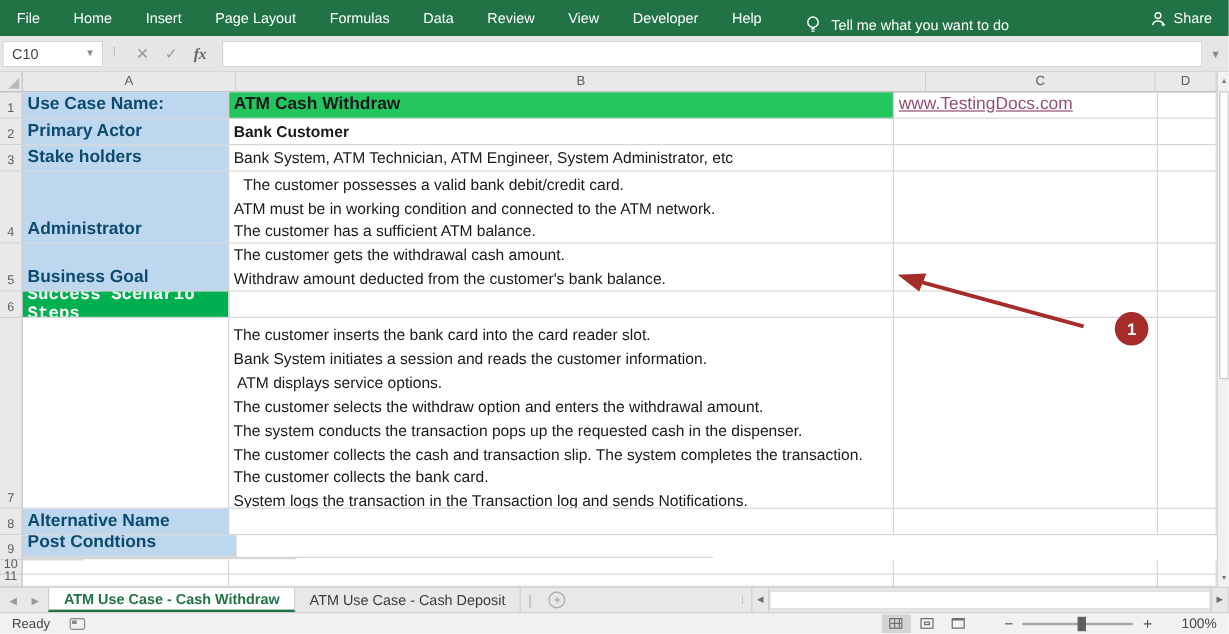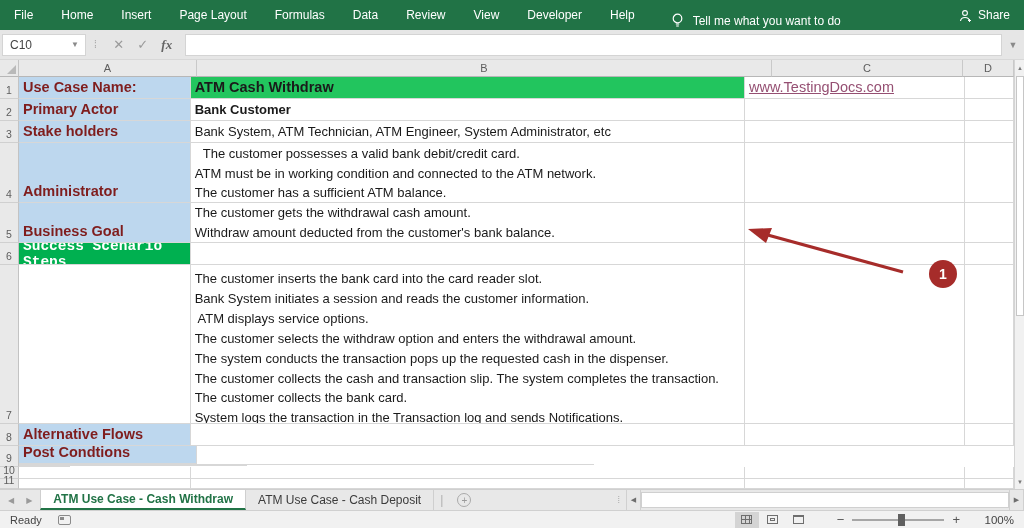--- a/index.html
+++ b/index.html
@@ -38,21 +38,21 @@
   .colh { height:17px; background:#E9E9E9; border-right:1px solid #c9c9c9; border-bottom:1px solid #b7b7b7;
           font-size:11px; color:#5d5d5d; display:flex; align-items:center; justify-content:center; }
   .gridbody { display:flex; }
   .rowheaders { width:19px; }
   .rowh { background:#E9E9E9; border-right:1px solid #c3c3c3; border-bottom:1px solid #d0d0d0;
           font-size:10.5px; color:#5d5d5d; display:flex; align-items:flex-end; justify-content:center; padding-bottom:2px;}
   .cells { width:995px; }
   .row { display:flex; }
   .cell { border-right:1px solid #d7d7d7; border-bottom:1px solid #d7d7d7; overflow:hidden; }
   .ca { width:178px; } .cb { width:575px; } .cc { width:228px; } .cd { width:51px; }
-  .label-cell { background:#BDD7EE; color:#7f1d1d; font-weight:bold; font-size:14.5px;
+  .label-cell { background:#BDD7EE; color:#0c4a6e; font-weight:bold; font-size:14.5px;
                 display:flex; align-items:flex-end; padding:0 0 3px 4px; }
   .plain-cell { display:flex; align-items:flex-end; padding:0 0 3px 4px; font-size:13px; color:#1a1a1a; }
   .bline { white-space:pre; font-size:13px; color:#1a1a1a; padding-left:4px; line-height:19.9px; }
   .green-cell { background:#00B050; color:#fff; font-weight:bold; font-size:14.5px;
                 display:flex; align-items:center; padding-left:4px;font-family:Liberation Mono, monospace; }
   .link { color:#954F72; text-decoration:underline; font-size:14.5px; }
 
   
   .vscroll { position:absolute; top:0; right:0; width:10px; height:429px; background:#F1F1F1;
              border-left:1px solid #d4d4d4; }
@@ -245,21 +245,21 @@
             <div class="bline">The system conducts the transaction pops up the requested cash in the dispenser.</div>
             <div class="bline">The customer collects the cash and transaction slip. The system completes the transaction.</div>
             <div class="bline">The customer collects the bank card.</div>
             <div class="bline">System logs the transaction in the Transaction log and sends Notifications.</div>
           </div>
           <div class="cell cc"></div>
           <div class="cell cd"></div>
         </div>
 
         <div class="row" style="height:22px;">
-          <div class="cell ca label-cell">Alternative Flows</div>
+          <div class="cell ca label-cell">Alternative Name</div>
           <div class="cell cb"></div>
           <div class="cell cc"></div>
           <div class="cell cd"></div>
         </div>
 
         <div class="row" style="height:21px;flex-direction:column;">
           <div class="cell ca label-cell">Post Condtions</div>
           <div class="cell cb"></div>
           <div class="cell cc"></div>
           <div class="cell cd"></div>

